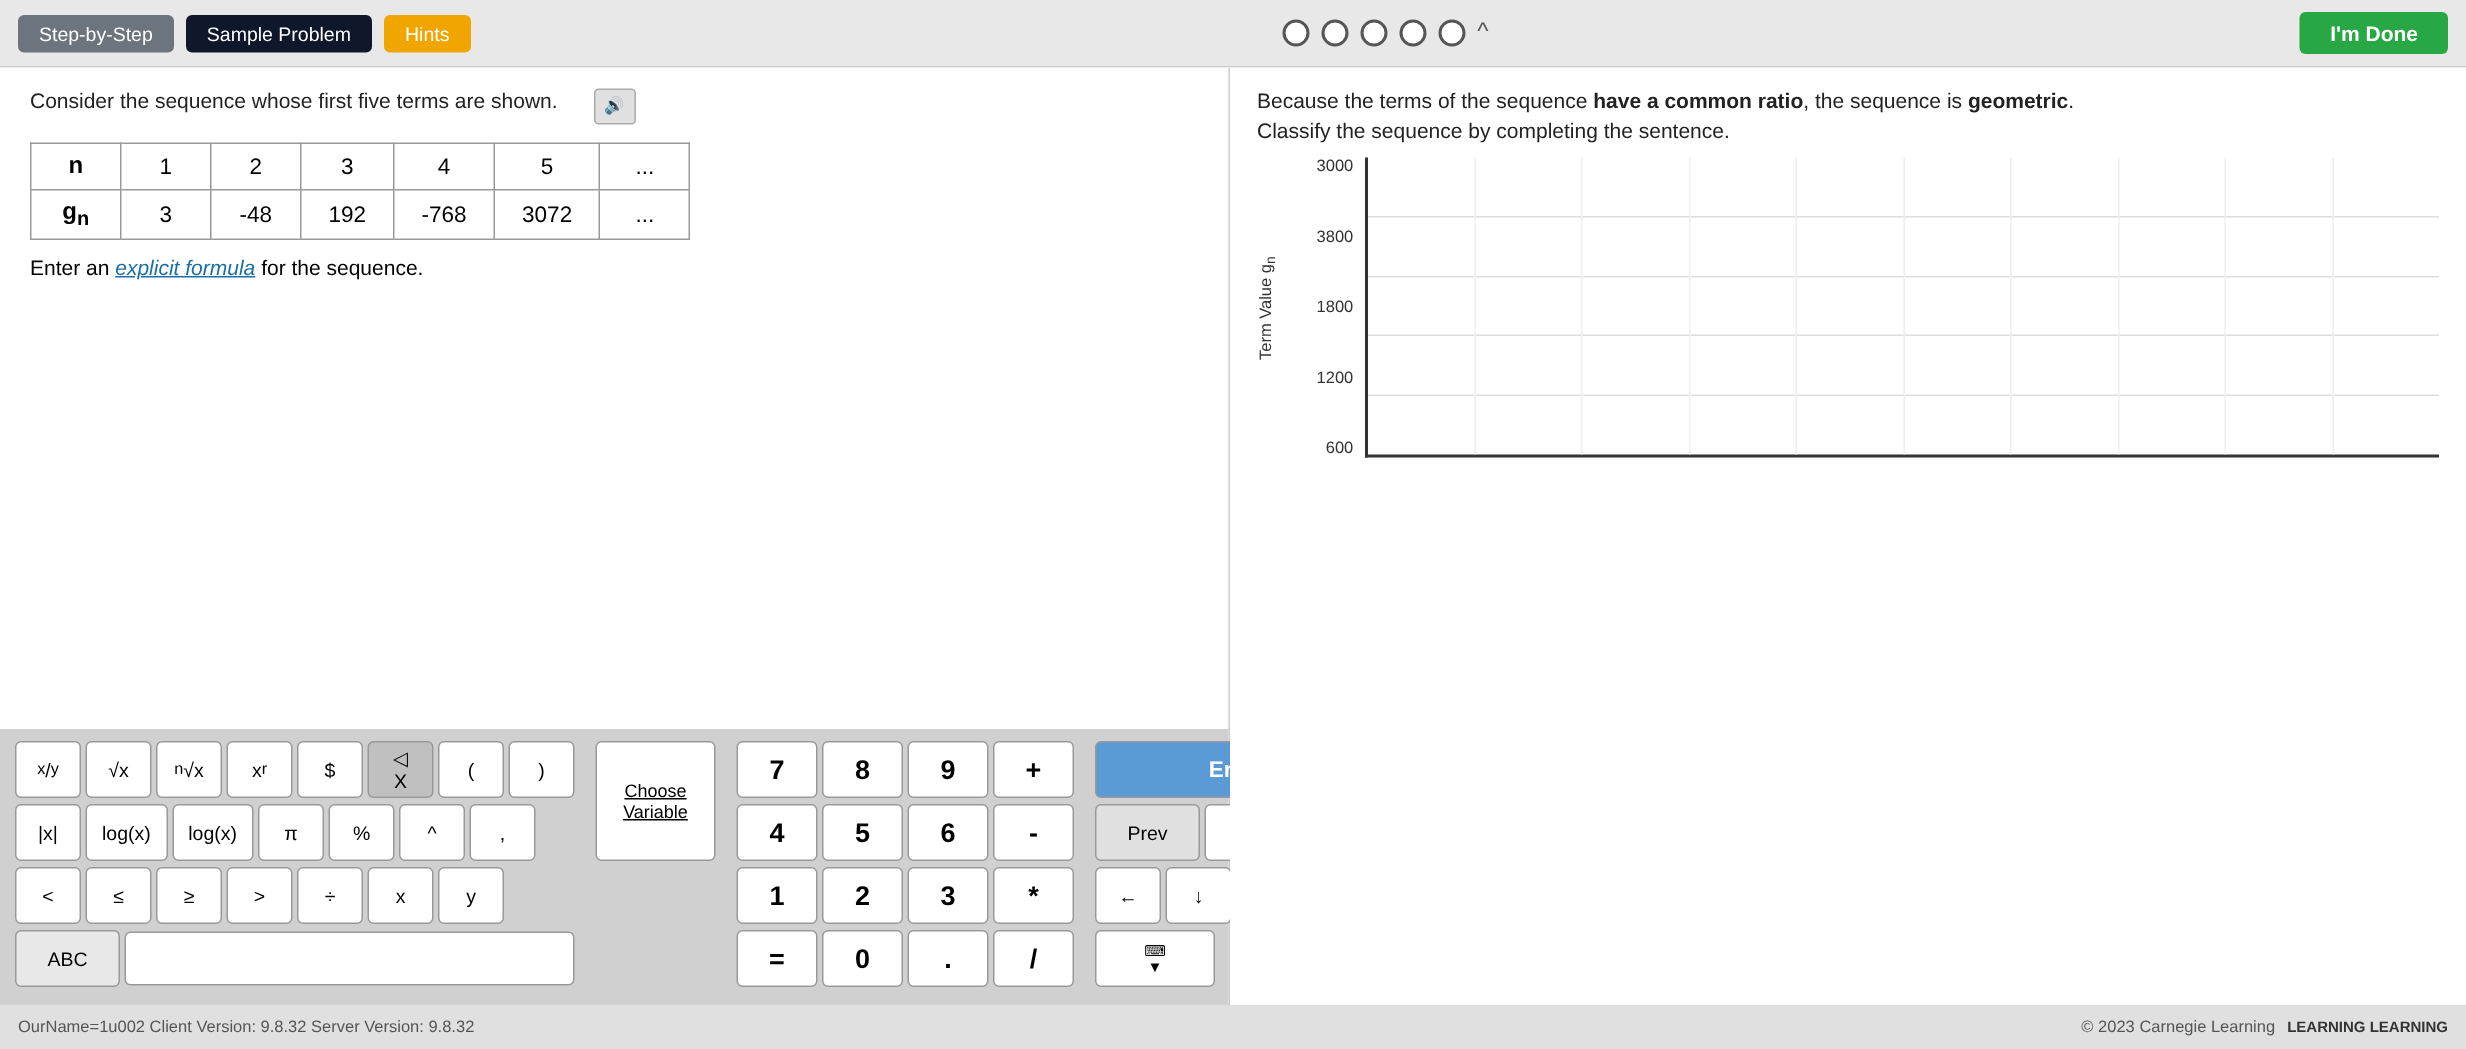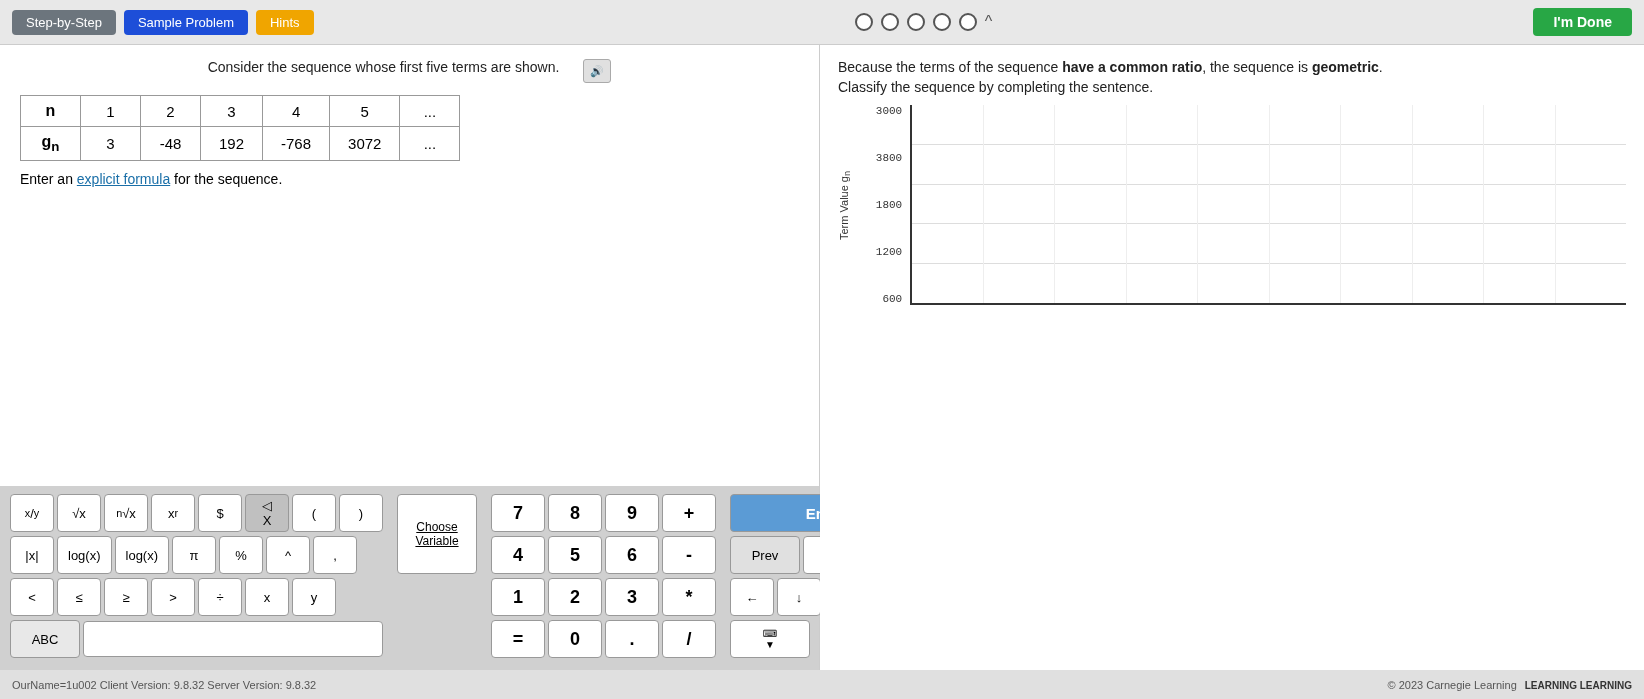--- a/index.html
+++ b/index.html
@@ -16,21 +16,21 @@
     .top-bar {
       background: #e8e8e8;
       padding: 8px 12px;
       display: flex;
       align-items: center;
       justify-content: space-between;
       border-bottom: 1px solid #ccc;
     }
     .top-bar-left { display: flex; gap: 8px; align-items: center; }
     .btn-step { background: #6c757d; color: white; border: none; padding: 5px 14px; border-radius: 4px; cursor: pointer; font-size: 13px; }
-    .btn-sample { background: #1d4ed8; color: white; border: none; padding: 5px 14px; border-radius: 4px; cursor: pointer; font-size: 13px; }
+    .btn-sample { background: #0f172a; color: white; border: none; padding: 5px 14px; border-radius: 4px; cursor: pointer; font-size: 13px; }
     .btn-hints { background: #f0a500; color: white; border: none; padding: 5px 14px; border-radius: 4px; cursor: pointer; font-size: 13px; }
     .top-bar-center { display: flex; gap: 8px; align-items: center; }
     .circle-indicator { width: 18px; height: 18px; border-radius: 50%; border: 2px solid #555; background: white; display: inline-block; }
     .chevron-btn { background: none; border: none; font-size: 16px; cursor: pointer; color: #555; }
     .btn-done { background: #28a745; color: white; border: none; padding: 6px 20px; border-radius: 4px; cursor: pointer; font-size: 14px; font-weight: bold; }
 
     
     .main-content {
       display: flex;
       height: calc(699px - 44px - 30px);
@@ -53,21 +53,21 @@
     .seq-table td, .seq-table th {
       border: 1px solid #999;
       padding: 6px 18px;
       text-align: center;
       font-size: 15px;
       min-width: 60px;
     }
     .seq-table .row-label { font-weight: bold; font-size: 16px; }
 
     .formula-line { font-size: 14px; margin: 10px 0 8px 0; }
-    .formula-line a { color: #1a6fa8; text-decoration: underline; }
+    .formula-line a { color: #1a6fa8; text-decoration: underline; font-style: italic; }
 
     .input-box-row { display: flex; align-items: center; gap: 6px; margin-top: 8px; }
     .gn-label { font-size: 18px; font-weight: bold; }
     .formula-input { width: 140px; height: 36px; border: 2px solid #aaa; border-radius: 3px; background: white; }
 
     
     .right-panel {
       flex: 1;
       padding: 14px 18px;
       background: white;
@@ -126,21 +126,21 @@
     <span class="circle-indicator"></span>
     <span class="circle-indicator"></span>
     <button class="chevron-btn">^</button>
   </div>
   <button class="btn-done">I'm Done</button>
 </div>
 
 <div class="main-content">
 
   <div class="left-panel">
-    <div style="display:flex; align-items:center; gap:24px; margin-bottom:6px;justify-content:center;">
+    <div style="display:flex; align-items:center; gap:24px; margin-bottom:6px;">
       <span class="problem-text">Consider the sequence whose first five terms are shown.</span>
       <span class="audio-icon">🔊</span>
     </div>
 
     <table class="seq-table">
       <tbody>
           <tr>
         <td class="row-label">n</td>
         <td>1</td>
         <td>2</td>
@@ -265,21 +265,21 @@
   <div class="right-panel">
     <div class="classify-text">
       Because the terms of the sequence <strong>have a common ratio</strong>, the sequence is <strong>geometric</strong>.
     </div>
     <div class="classify-text">Classify the sequence by completing the sentence.</div>
 
     <div style="position:relative; margin-top:10px; display:flex;">
 
       <div style="writing-mode:vertical-rl; transform:rotate(180deg); font-size:11px; color:#333; margin-right:4px; text-align:center; white-space:nowrap;">Term Value  g<sub>n</sub></div>
 
-      <div style="position:relative; flex:1;font-family:Liberation Mono, monospace;">
+      <div style="position:relative; flex:1;">
 
         <div style="position:absolute; left:0; top:0; bottom:0; width:50px; display:flex; flex-direction:column; justify-content:space-between; align-items:flex-end; padding-right:4px; font-size:11px; color:#333;">
           <span>3000</span>
           <span>3800</span>
           <span>1800</span>
           <span>1200</span>
           <span>600</span>
         </div>
 
         <div style="margin-left:54px; border-left:2px solid #333; border-bottom:2px solid #333; height:200px; position:relative; background:white;">

